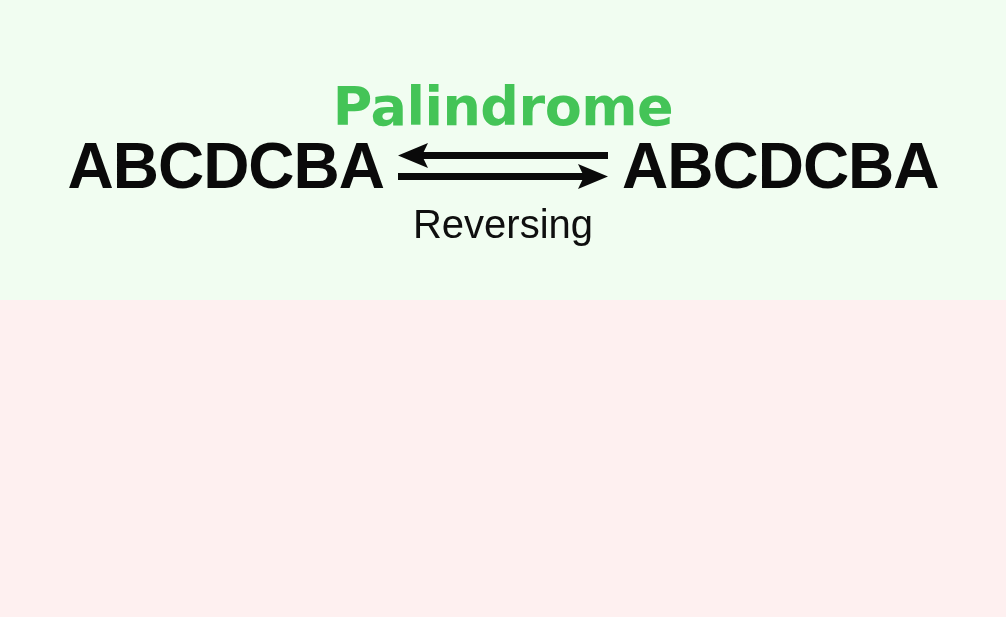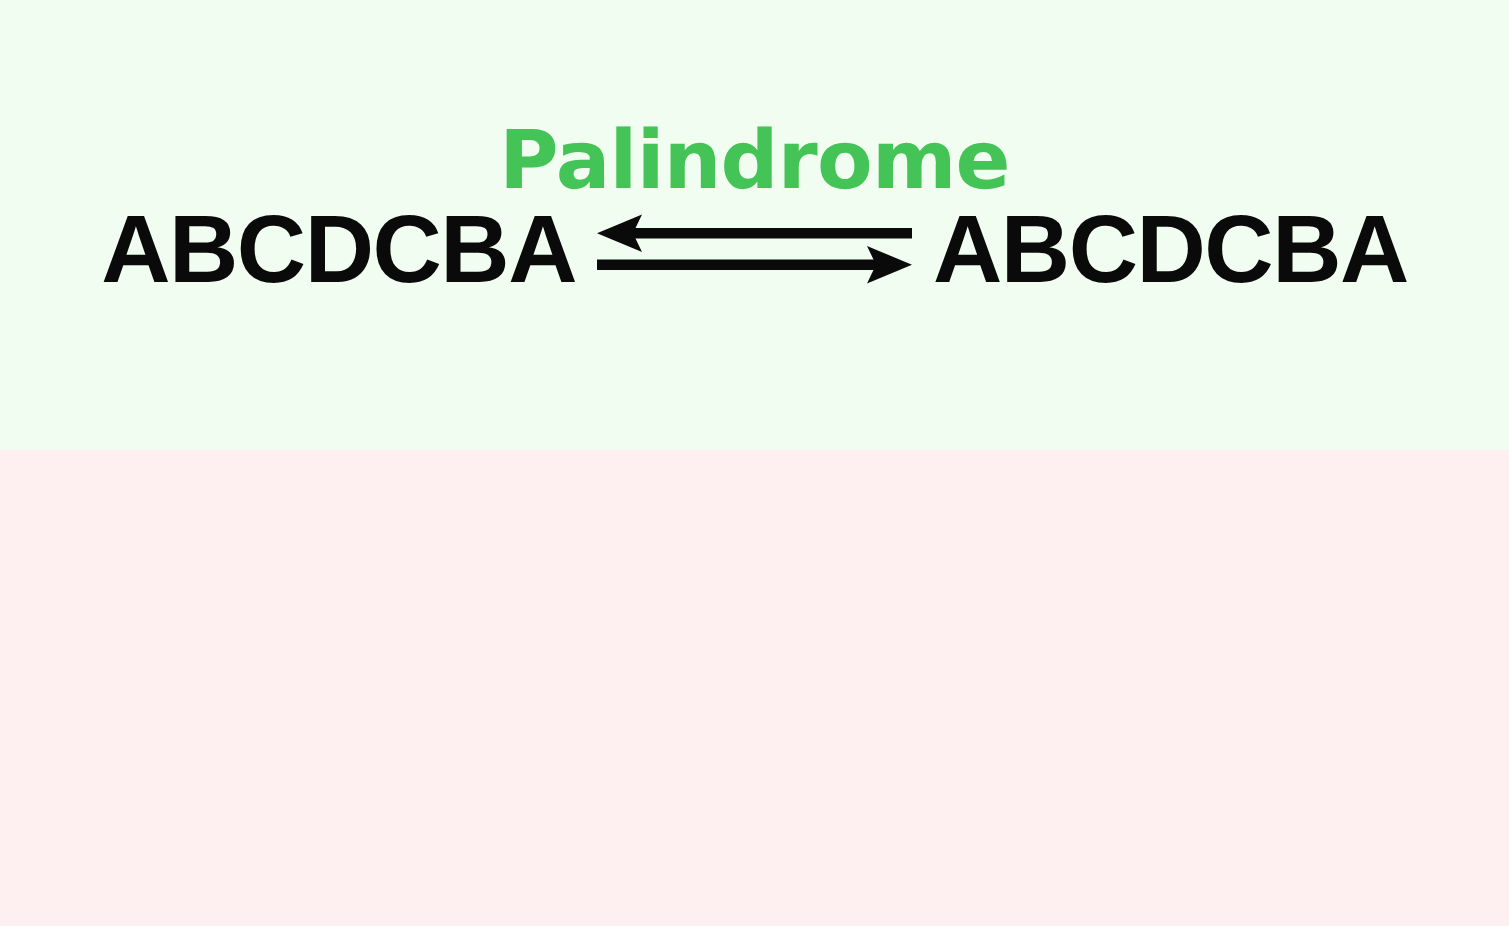--- a/index.html
+++ b/index.html
@@ -134,20 +134,21 @@
           <polygon points="0,12.5 30,0 24,12.5 30,25" fill="#0a0a0a"></polygon>
 
           <rect x="0" y="30" width="188" height="7" fill="#0a0a0a"></rect>
           <polygon points="210,33.5 180,21 186,33.5 180,46" fill="#0a0a0a"></polygon>
         </svg>
       </span>
 
       <span class="word">ABCDCBA</span>
     </div>
 
+    <div class="reversing-caption" id="caption-palindrome">Reversing</div>
   </section>
 
   <section class="panel" id="panel-not-palindrome">
 
     
 
     
 
     
   </section>

